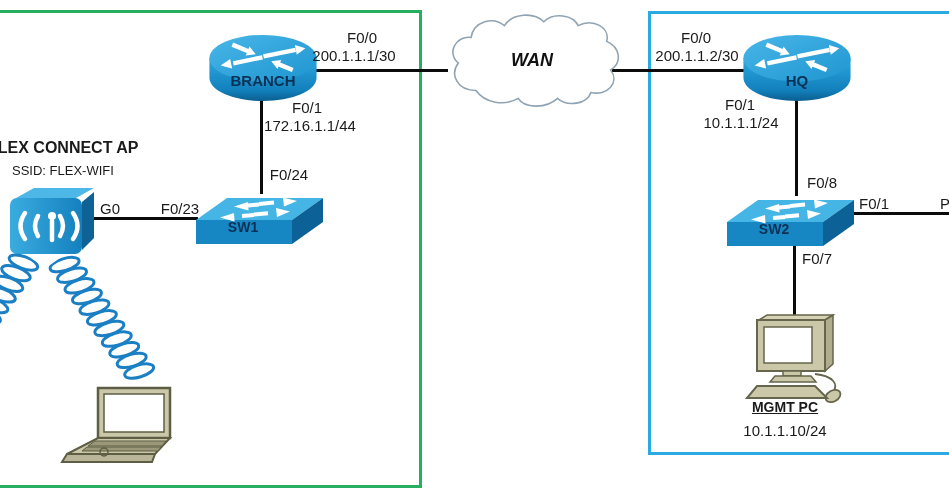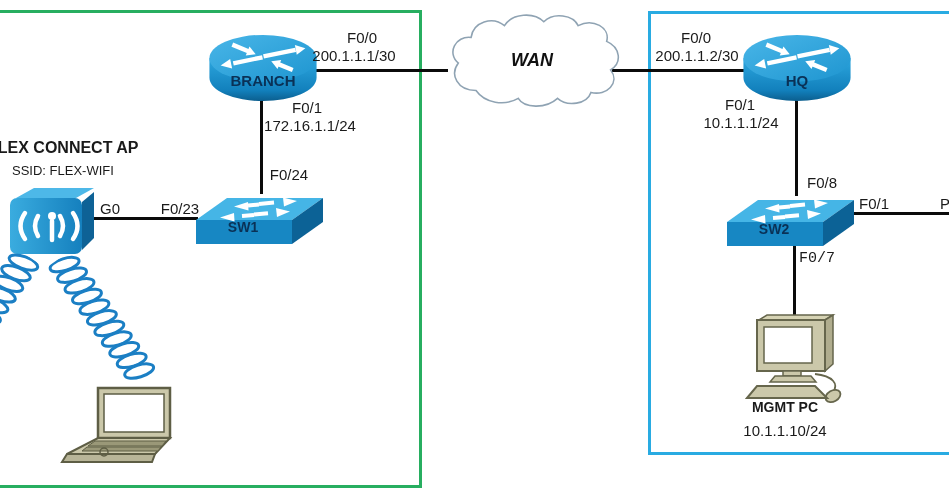--- a/index.html
+++ b/index.html
@@ -6,21 +6,21 @@
   .canvas{
     position:relative;width:949px;height:498px;overflow:hidden;background:#fff;
     font-family:"Liberation Sans",sans-serif;color:#1a1a1a;
   }
   .zone{position:absolute;border:3px solid;z-index:0;}
   .zone.green{border-color:#27AE60;}
   .zone.blue{border-color:#29ABE2;}
   .link{position:absolute;background:#0b0b0b;z-index:1;}
   .dev{position:absolute;z-index:2;}
   .lbl{position:absolute;z-index:3;transform:translateX(-50%);font-size:15px;white-space:nowrap;color:#1a1a1a;}
-  .lbl.b{font-weight:bold;}
+  .lbl.b{font-weight:bold;text-decoration:underline;}
   .devlabel{position:absolute;left:0;width:100%;text-align:center;font-weight:bold;color:#0a3156;z-index:3;}
   .rlabel{top:40px;font-size:15px;}
   .slabel{top:29px;width:76px;font-size:14px;margin-left:9px;}
   .wanlabel{top:42px;font-size:18px;font-weight:bold;color:#111;font-style:italic;}
   .aptitle{position:absolute;left:-12px;top:139px;font-size:16px;font-weight:bold;z-index:3;white-space:nowrap;}
   .apssid{position:absolute;left:12px;top:163px;font-size:13px;z-index:3;white-space:nowrap;}
   .coil{position:absolute;z-index:2;transform-origin:0 50%;}
   svg{display:block;}
 </style>
 </head>
@@ -207,28 +207,28 @@
       <rect x="19" y="13" width="48" height="36" fill="#ffffff" stroke="#66664C" stroke-width="1.5"></rect>
       <rect x="38" y="57" width="18" height="5" fill="#CBC8AA" stroke="#66664C" stroke-width="1.5"></rect>
       <polygon points="30,62 66,62 71,68 25,68" fill="#CBC8AA" stroke="#66664C" stroke-width="1.5"></polygon>
       <polygon points="12,72 70,72 82,84 2,84" fill="#CBC8AA" stroke="#66664C" stroke-width="2"></polygon>
     </svg>
   </div>
 
   <div class="lbl" style="left:362px;top:29px;">F0/0</div>
   <div class="lbl" style="left:354px;top:47px;">200.1.1.1/30</div>
   <div class="lbl" style="left:307px;top:99px;">F0/1</div>
-  <div class="lbl" style="left:310px;top:117px;">172.16.1.1/24</div>
+  <div class="lbl" style="left:310px;top:117px;">172.16.1.1/44</div>
   <div class="lbl" style="left:289px;top:166px;">F0/24</div>
   <div class="lbl" style="left:110px;top:200px;">G0</div>
   <div class="lbl" style="left:180px;top:200px;">F0/23</div>
   <div class="lbl" style="left:696px;top:29px;">F0/0</div>
   <div class="lbl" style="left:697px;top:47px;">200.1.1.2/30</div>
   <div class="lbl" style="left:740px;top:96px;">F0/1</div>
   <div class="lbl" style="left:741px;top:114px;">10.1.1.1/24</div>
   <div class="lbl" style="left:822px;top:174px;">F0/8</div>
   <div class="lbl" style="left:874px;top:195px;">F0/1</div>
   <div class="lbl" style="left:945px;top:195px;">P</div>
-  <div class="lbl" style="left:817px;top:250px;font-family:Liberation Mono, monospace;">F0/7</div>
+  <div class="lbl" style="left:817px;top:250px;">F0/7</div>
   <div class="lbl b" style="left:785px;top:399px;font-size:14px;">MGMT PC</div>
   <div class="lbl" style="left:785px;top:422px;">10.1.1.10/24</div>
 
 </div>
 
 </body></html>

